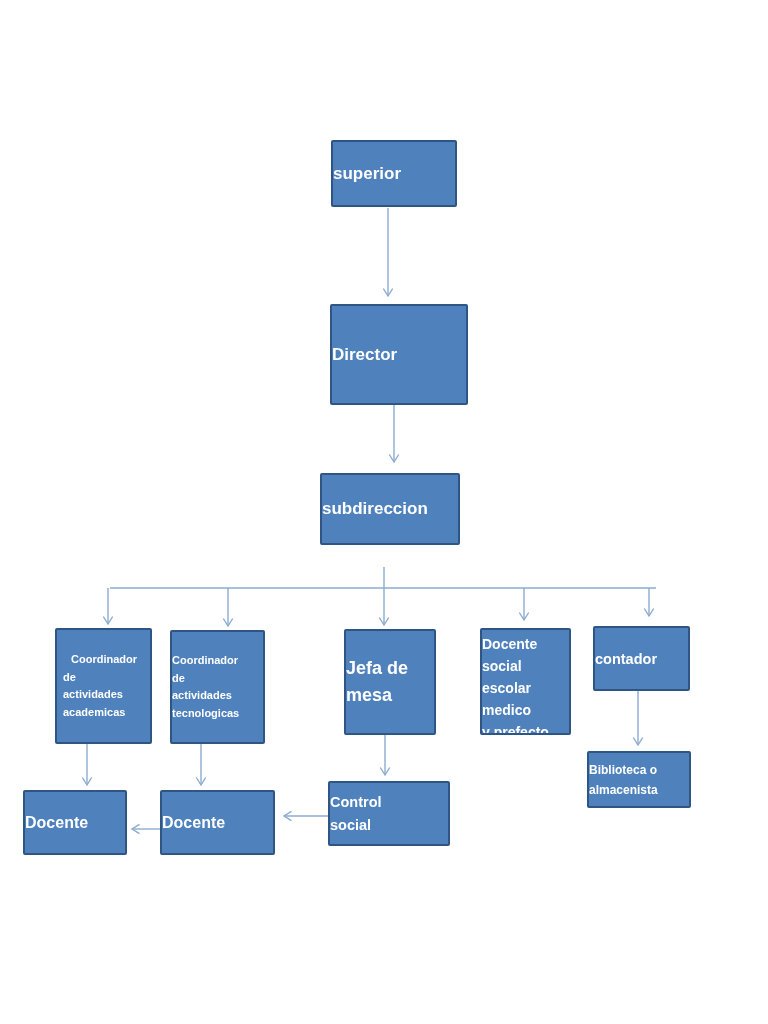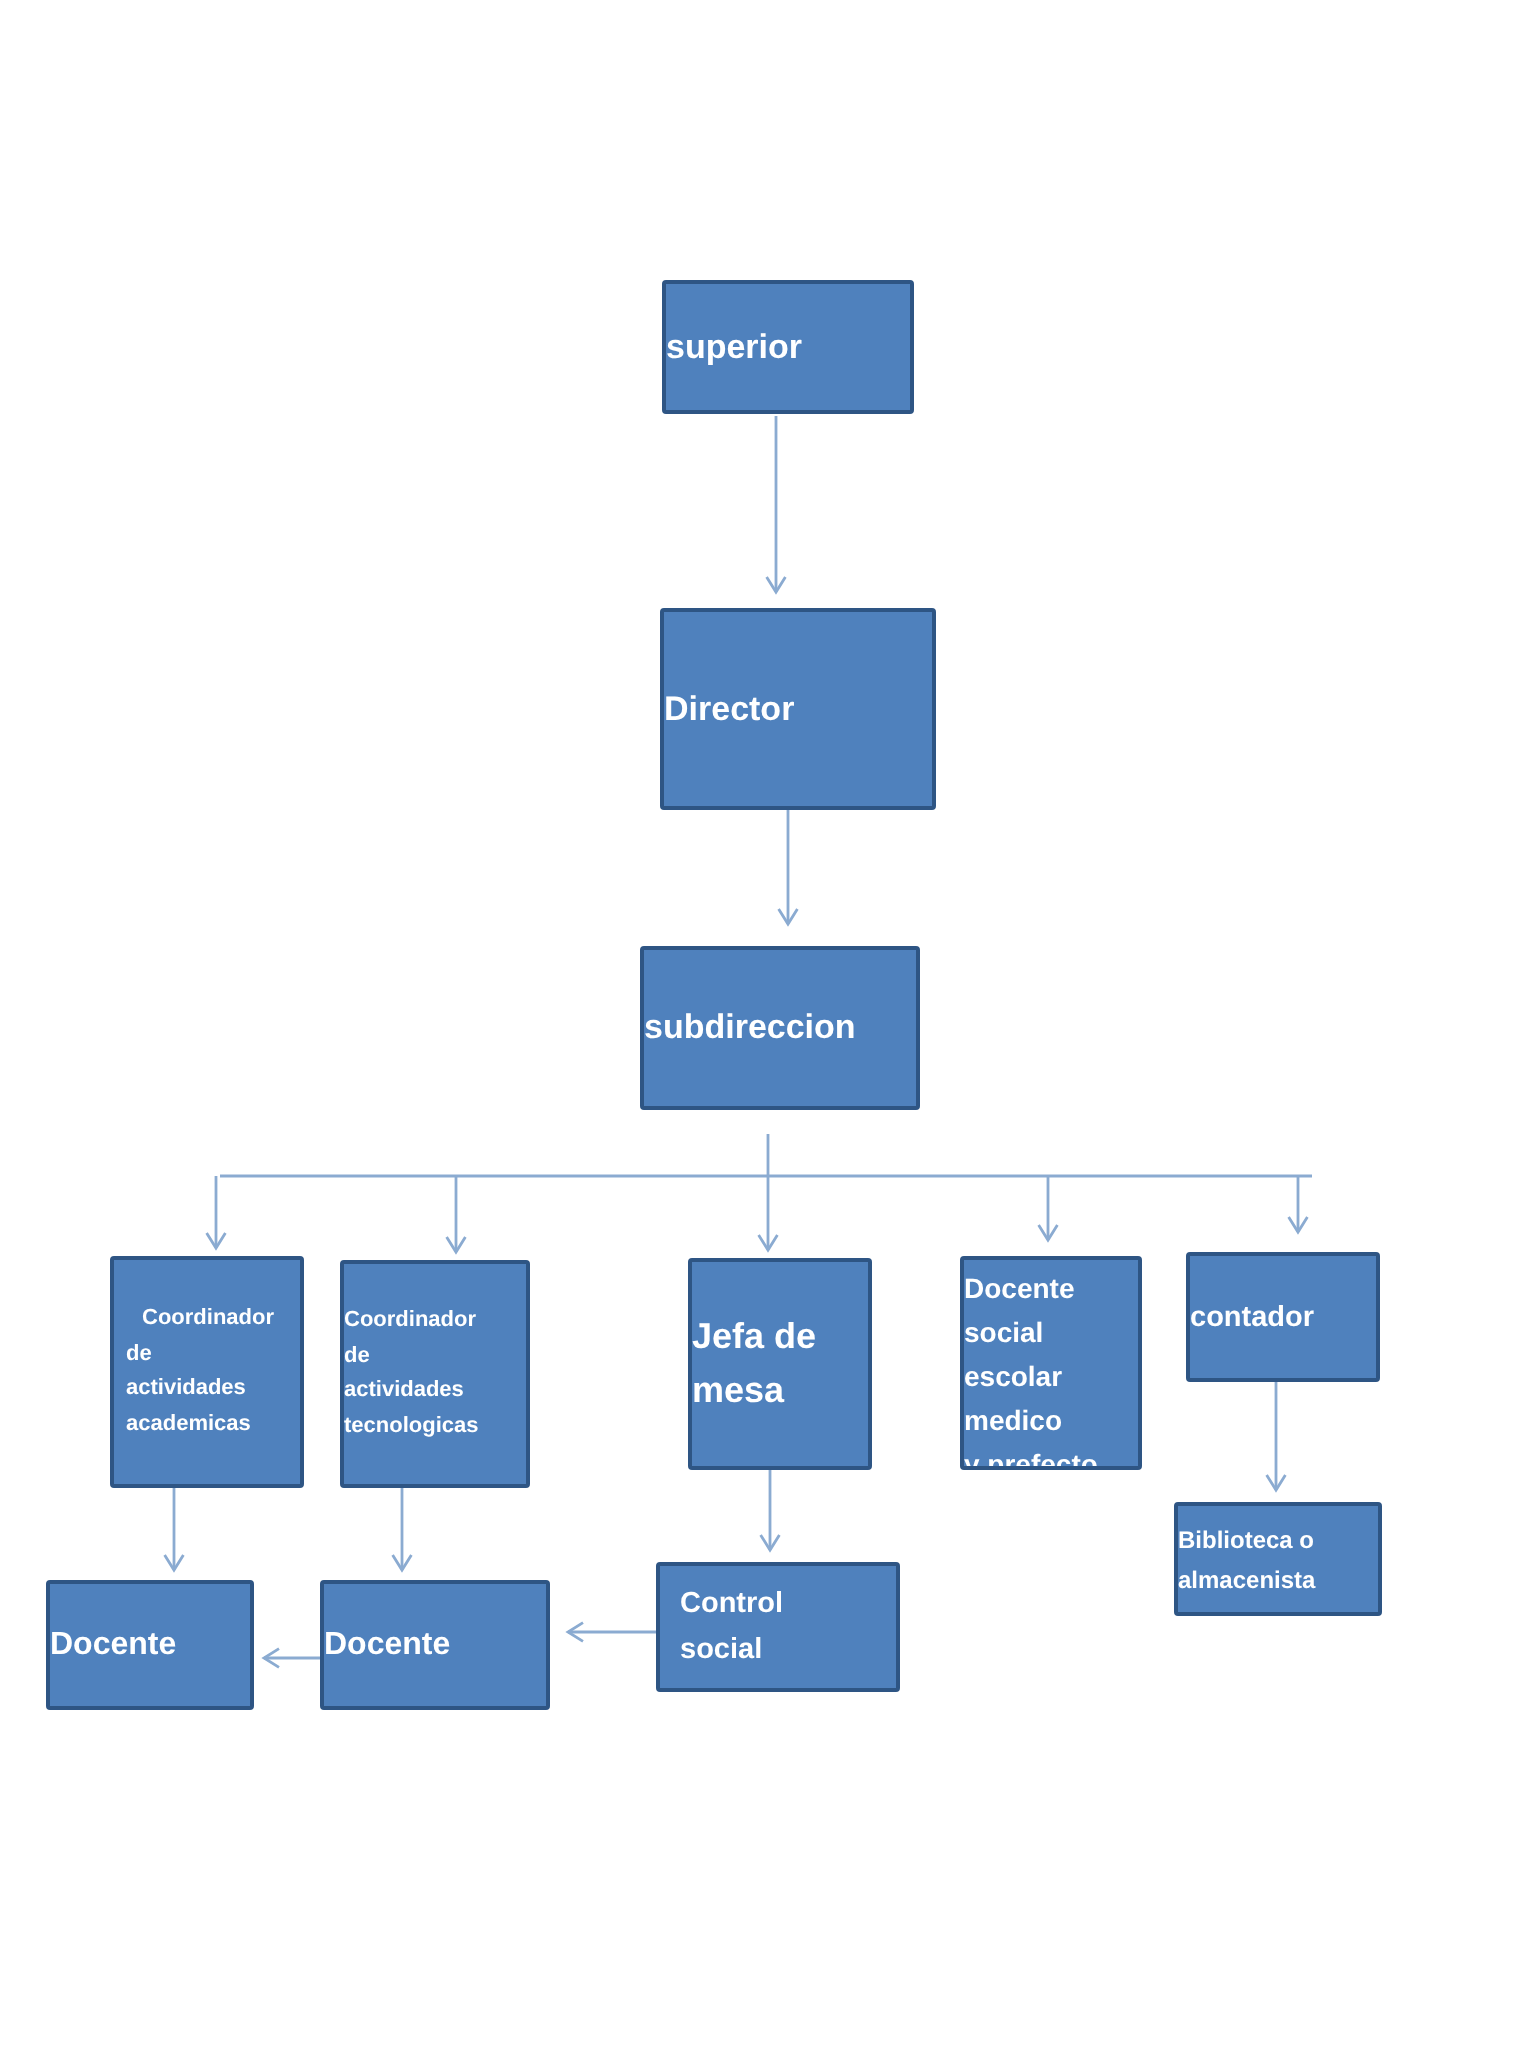--- a/index.html
+++ b/index.html
@@ -41,21 +41,21 @@
     flex-direction: column;
     align-items: flex-start;
     justify-content: center;
     text-align: center;
     overflow: hidden;
   }
   .node .line { display: block; white-space: nowrap; }
 
   #node-superior      { left:331px; top:140px; width:126px; height:67px;  font-size:17px; }
   #node-director      { left:330px; top:304px; width:138px; height:101px;  font-size:17px; }
-  #node-subdireccion  { left:320px; top:473px; width:140px; height:82px;  font-size:17px; }
+  #node-subdireccion  { left:320px; top:473px; width:140px; height:72px;  font-size:17px; }
 
   #node-coord-academicas  { left:55px;  top:628px; width:97px;  height:116px; font-size:11px; align-items:flex-start; text-align:left; padding:0 4px 0 6px; }
   #node-coord-academicas .line { line-height:17.5px; }
   #node-coord-academicas .line:first-child { margin-left:8px; }
 
   #node-coord-tecnologicas { left:170px; top:630px; width:95px; height:114px; font-size:11px; }
   #node-coord-tecnologicas .line { line-height:17.5px; }
 
   #node-jefa     { left:344px; top:629px; width:92px;  height:106px; font-size:18px; }
   #node-jefa .line { line-height:27px; }
@@ -65,21 +65,21 @@
 
   #node-contador { left:593px; top:626px; width:97px;  height:65px; font-size:14.5px; }
 
   #node-biblioteca { left:587px; top:751px; width:104px; height:57px; font-size:12px; }
   #node-biblioteca .line { line-height:20px; }
 
   #node-docente-1 { left:23px;  top:790px; width:104px; height:65px; font-size:16px; }
   #node-docente-2 { left:160px; top:790px; width:115px; height:65px; font-size:16px; }
 
   #node-control   { left:328px; top:781px; width:122px; height:65px; font-size:14.5px; }
-  #node-control .line { line-height:23px;margin-left:10px; }
+  #node-control .line { line-height:23px; }
 </style>
 </head>
 <body>
 
 <div class="page">
 
   <svg class="connectors" viewBox="0 0 768 1024" xmlns="http://www.w3.org/2000/svg">
     <defs>
       <marker id="ah" markerUnits="userSpaceOnUse" markerWidth="14" markerHeight="12" refX="8.5" refY="5.5" orient="auto">
         <path d="M1 0.8 L8.5 5.5 L1 10.2" fill="none" stroke="#8babd1" stroke-width="1.4"></path>

